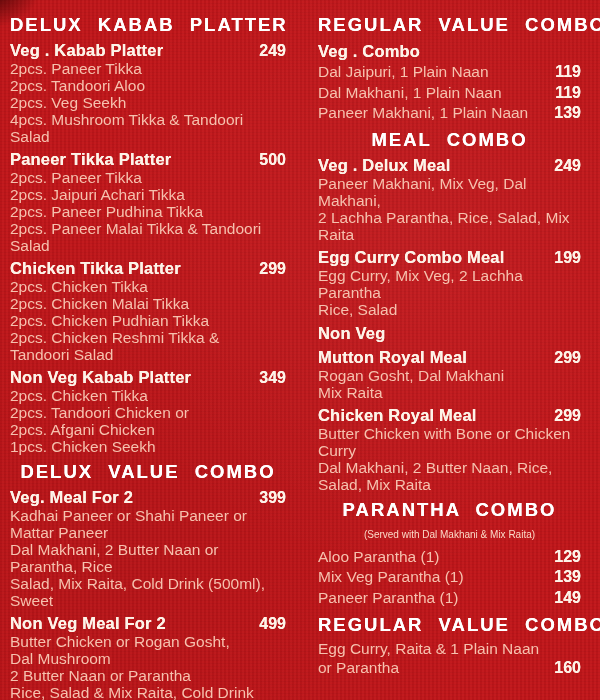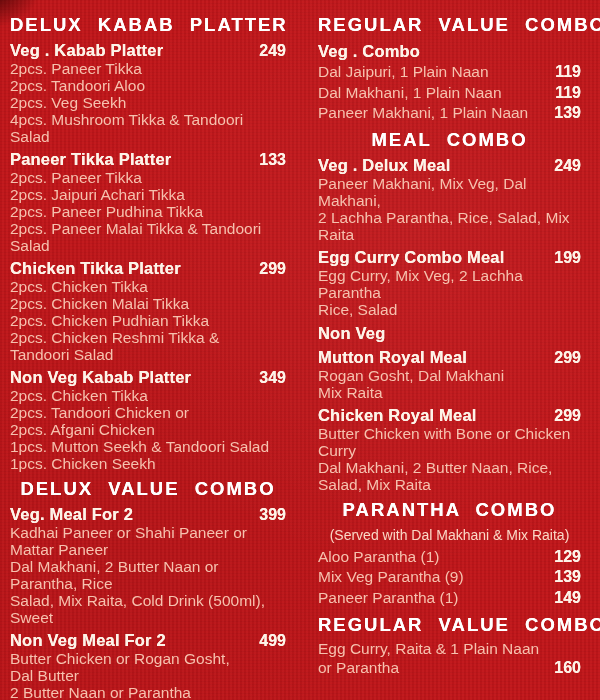--- a/index.html
+++ b/index.html
@@ -18,21 +18,21 @@
   #col-left{left:10px;width:276px}
   #col-right{left:318px;width:263px}
   .section-title{
     font-size:18.5px;line-height:22px;font-weight:bold;color:#ffffff;
     text-align:center;letter-spacing:2px;word-spacing:8px;
     margin:6px 0 4px;white-space:nowrap;
     text-shadow:0 0 .6px #fff;
   }
   .section:first-child > .section-title{margin-top:12px}
   .section-subtitle{
-    font-size:14px;line-height:20px;color:#fbd8c6;text-align:center;margin-bottom:2px;
+    font-size:10px;line-height:20px;color:#fbd8c6;text-align:center;margin-bottom:2px;
   }
   .item{margin-top:5px}
   .item.compact{margin-top:1px}
   .item.labelonly{margin-top:6px}
   .row{display:flex;justify-content:space-between;align-items:baseline}
   .name,.label{
     font-weight:bold;font-size:16.5px;line-height:19px;color:#fdf3e8;letter-spacing:.2px;
     text-shadow:0 0 .4px #fdf3e8;
   }
   .price{
@@ -54,21 +54,21 @@
           <span class="price">249</span>
         </div>
         <div class="detail">2pcs. Paneer Tikka</div>
         <div class="detail">2pcs. Tandoori Aloo</div>
         <div class="detail">2pcs. Veg Seekh</div>
         <div class="detail">4pcs. Mushroom Tikka &amp; Tandoori Salad</div>
       </div>
       <div class="item">
         <div class="row">
           <span class="name">Paneer Tikka Platter</span>
-          <span class="price">133</span>
+          <span class="price">500</span>
         </div>
         <div class="detail">2pcs. Paneer Tikka</div>
         <div class="detail">2pcs. Jaipuri Achari Tikka</div>
         <div class="detail">2pcs. Paneer Pudhina Tikka</div>
         <div class="detail">2pcs. Paneer Malai Tikka &amp; Tandoori Salad</div>
       </div>
       <div class="item">
         <div class="row">
           <span class="name">Chicken Tikka Platter</span>
           <span class="price">299</span>
@@ -80,21 +80,20 @@
         <div class="detail">Tandoori Salad</div>
       </div>
       <div class="item">
         <div class="row">
           <span class="name">Non Veg Kabab Platter</span>
           <span class="price">349</span>
         </div>
         <div class="detail">2pcs. Chicken Tikka</div>
         <div class="detail">2pcs. Tandoori Chicken or</div>
         <div class="detail">2pcs. Afgani Chicken</div>
-        <div class="detail">1pcs. Mutton Seekh &amp; Tandoori Salad</div>
         <div class="detail">1pcs. Chicken Seekh</div>
       </div>
     </div>
     <div class="section">
       <div class="section-title">DELUX VALUE COMBO</div>
       <div class="item">
         <div class="row">
           <span class="name">Veg. Meal For 2</span>
           <span class="price">399</span>
         </div>
@@ -104,21 +103,21 @@
         <div class="detail">Parantha, Rice</div>
         <div class="detail">Salad, Mix Raita, Cold Drink (500ml),</div>
         <div class="detail">Sweet</div>
       </div>
       <div class="item">
         <div class="row">
           <span class="name">Non Veg Meal For 2</span>
           <span class="price">499</span>
         </div>
         <div class="detail">Butter Chicken or Rogan Gosht,</div>
-        <div class="detail">Dal Butter</div>
+        <div class="detail">Dal Mushroom</div>
         <div class="detail">2 Butter Naan or Parantha</div>
         <div class="detail">Rice, Salad &amp; Mix Raita, Cold Drink (500ml),</div>
       </div>
     </div>
   </div>
 <div class="col" id="col-right">
     <div class="section">
       <div class="section-title">REGULAR VALUE COMBO</div>
       <div class="item labelonly">
         <div class="label">Veg . Combo</div>
@@ -185,21 +184,21 @@
       <div class="section-title">PARANTHA COMBO</div>
       <div class="section-subtitle">(Served with Dal Makhani &amp; Mix Raita)</div>
       <div class="item compact">
         <div class="row">
           <span class="text">Aloo Parantha (1)</span>
           <span class="price">129</span>
         </div>
       </div>
       <div class="item compact">
         <div class="row">
-          <span class="text">Mix Veg Parantha (9)</span>
+          <span class="text">Mix Veg Parantha (1)</span>
           <span class="price">139</span>
         </div>
       </div>
       <div class="item compact">
         <div class="row">
           <span class="text">Paneer Parantha (1)</span>
           <span class="price">149</span>
         </div>
       </div>
     </div>

